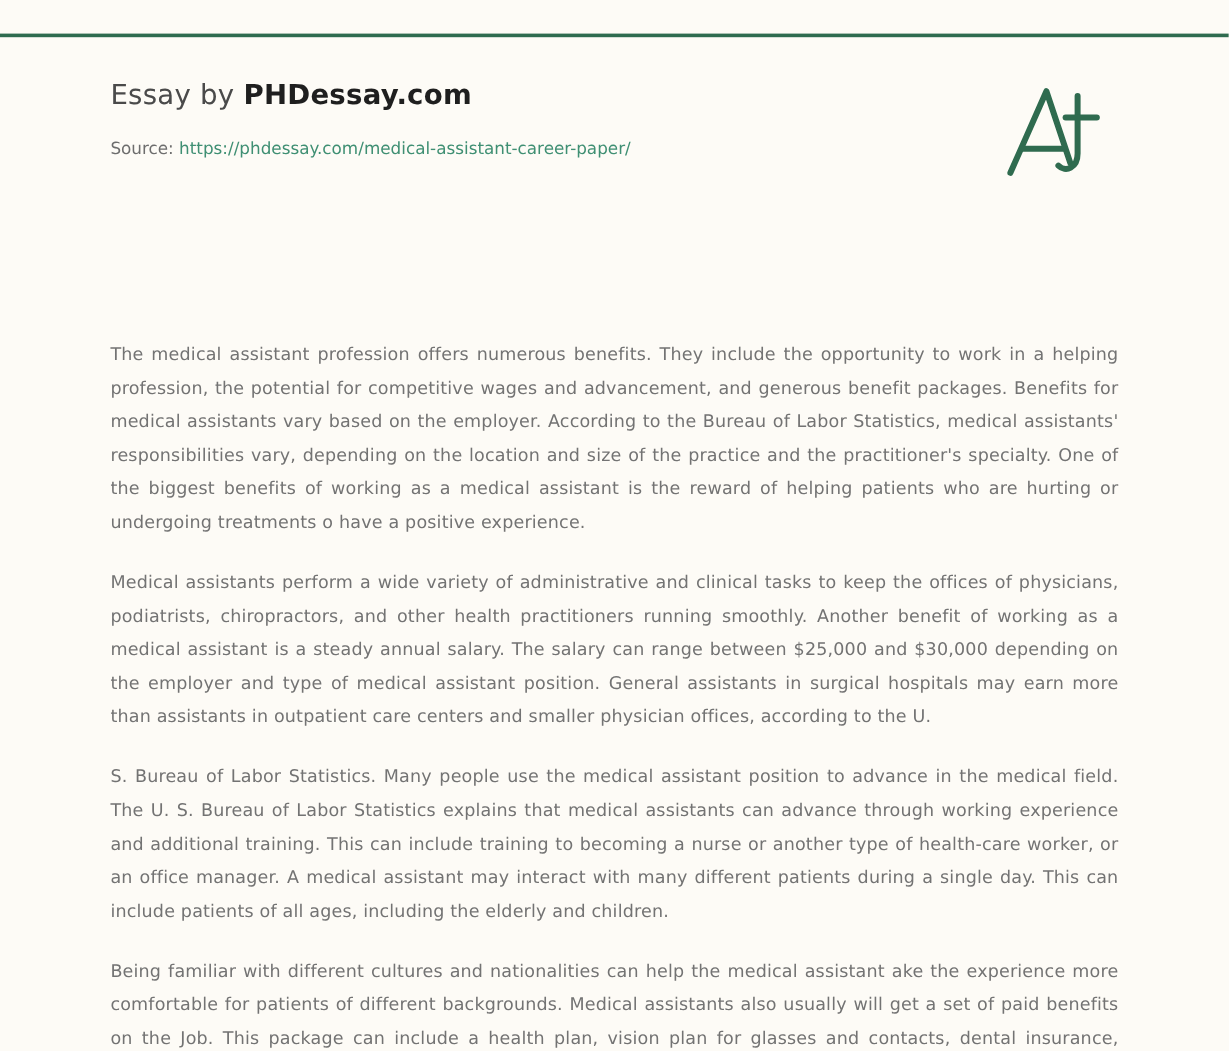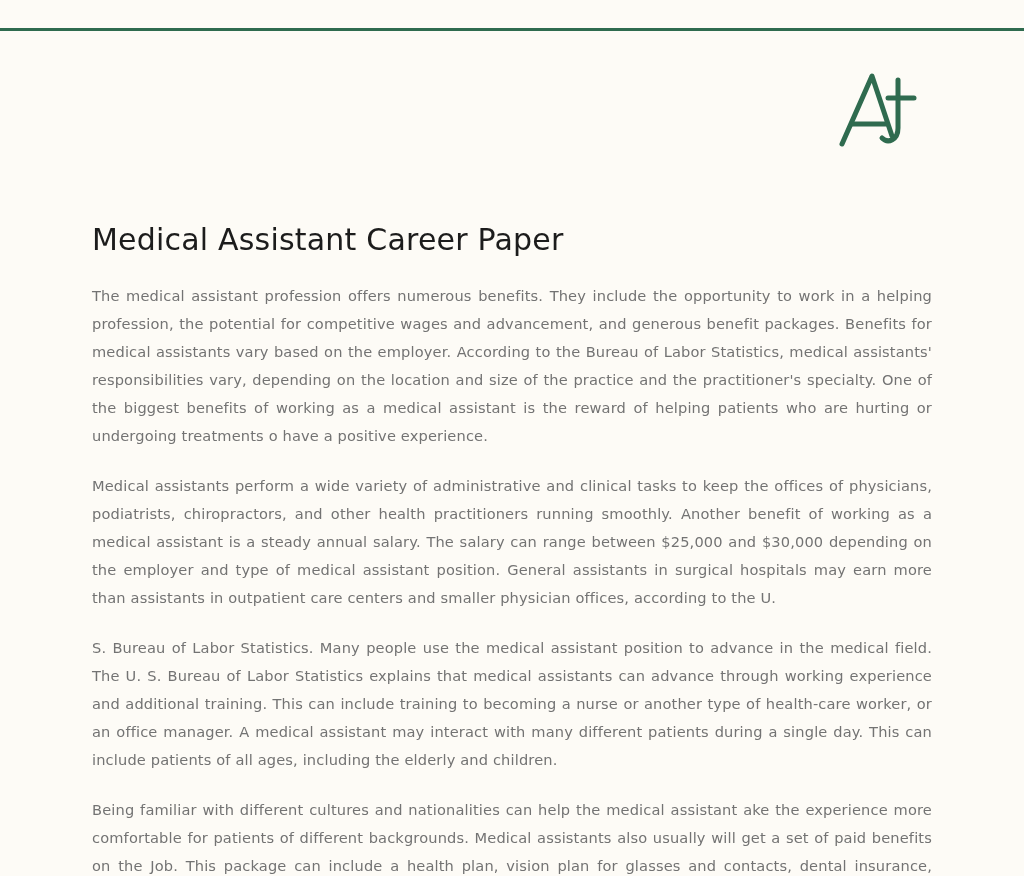--- a/index.html
+++ b/index.html
@@ -99,34 +99,39 @@
   }
 </style>
 </head>
 <body>
 
 <div class="page">
 
   <div class="top-rule"></div>
 
   <div class="header">
+    <div class="brand-line">
+      <span class="brand-essay">Essay</span><span class="brand-by"> by </span><span class="brand-site">PHDessay.com</span>
+    </div>
+    <div class="source-line">
+      <span class="source-label">Source: </span><a class="source-url" href="#">https://phdessay.com/medical-assistant-career-paper/</a>
+    </div>
   </div>
 
   <div class="logo">
     <svg width="110" height="110" viewBox="0 0 110 110" xmlns="http://www.w3.org/2000/svg" aria-hidden="true">
       <g fill="none" stroke="#2f6b4f" stroke-width="5" stroke-linecap="round" stroke-linejoin="round">
         <path d="M20 86 L50 18 L70 78"></path>
         <path d="M30 66 L64 66"></path>
         <path d="M76 22 L76 70 C76 82 66 86 60 80"></path>
         <path d="M66 40 L92 40"></path>
       </g>
     </svg>
   </div>
 
-  <div class="doc-title">Medical Assistant Career Paper</div>
 
   <div class="body-copy">
     <p>The medical assistant profession offers numerous benefits. They include the opportunity to work in a helping profession, the potential for competitive wages and advancement, and generous benefit packages. Benefits for medical assistants vary based on the employer. According to the Bureau of Labor Statistics, medical assistants' responsibilities vary, depending on the location and size of the practice and the practitioner's specialty. One of the biggest benefits of working as a medical assistant is the reward of helping patients who are hurting or undergoing treatments o have a positive experience.</p>
     <p>Medical assistants perform a wide variety of administrative and clinical tasks to keep the offices of physicians, podiatrists, chiropractors, and other health practitioners running smoothly. Another benefit of working as a medical assistant is a steady annual salary. The salary can range between $25,000 and $30,000 depending on the employer and type of medical assistant position. General assistants in surgical hospitals may earn more than assistants in outpatient care centers and smaller physician offices, according to the U.</p>
     <p>S. Bureau of Labor Statistics. Many people use the medical assistant position to advance in the medical field. The U. S. Bureau of Labor Statistics explains that medical assistants can advance through working experience and additional training. This can include training to becoming a nurse or another type of health-care worker, or an office manager. A medical assistant may interact with many different patients during a single day. This can include patients of all ages, including the elderly and children.</p>
     <p>Being familiar with different cultures and nationalities can help the medical assistant ake the experience more comfortable for patients of different backgrounds. Medical assistants also usually will get a set of paid benefits on the Job. This package can include a health plan, vision plan for glasses and contacts, dental insurance, general discounts in the medical office, paid vacation, pension and retirement plan, 401 k matching and free continuing education. All of these benefits may not be available in all workplaces. More benefits may be available to medical assistants working in hospitals.</p>
   </div>
 
 </div>
 

